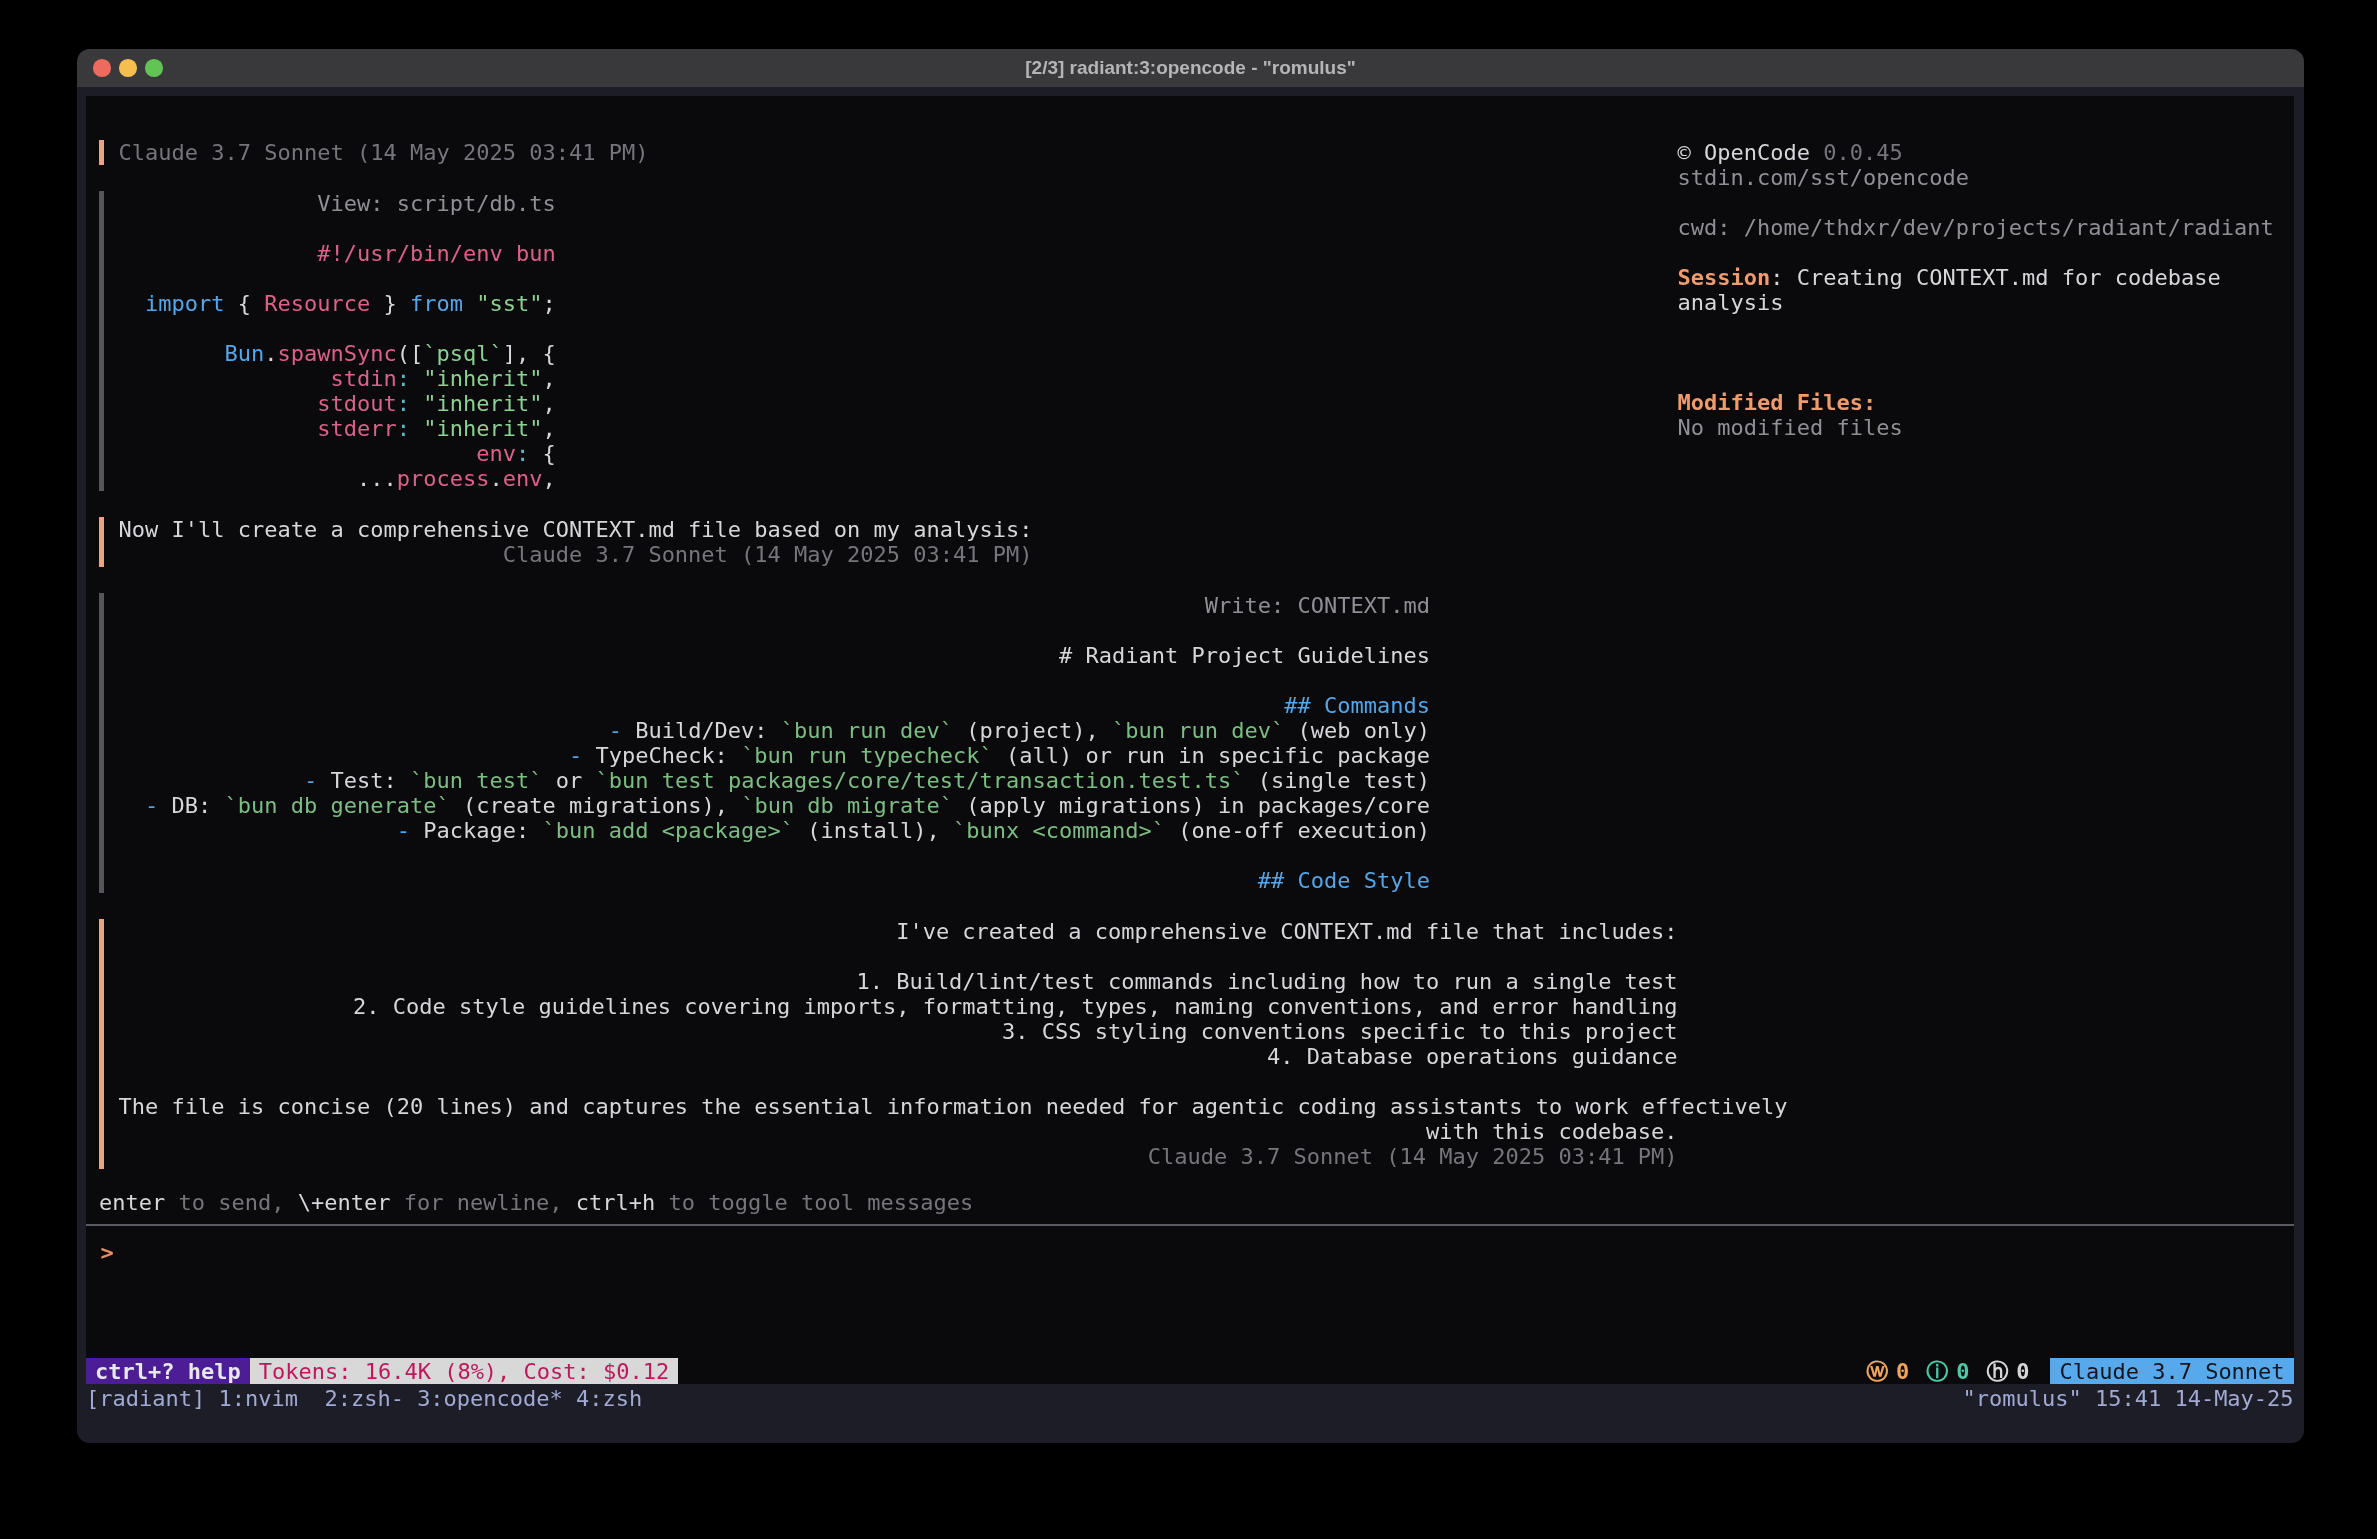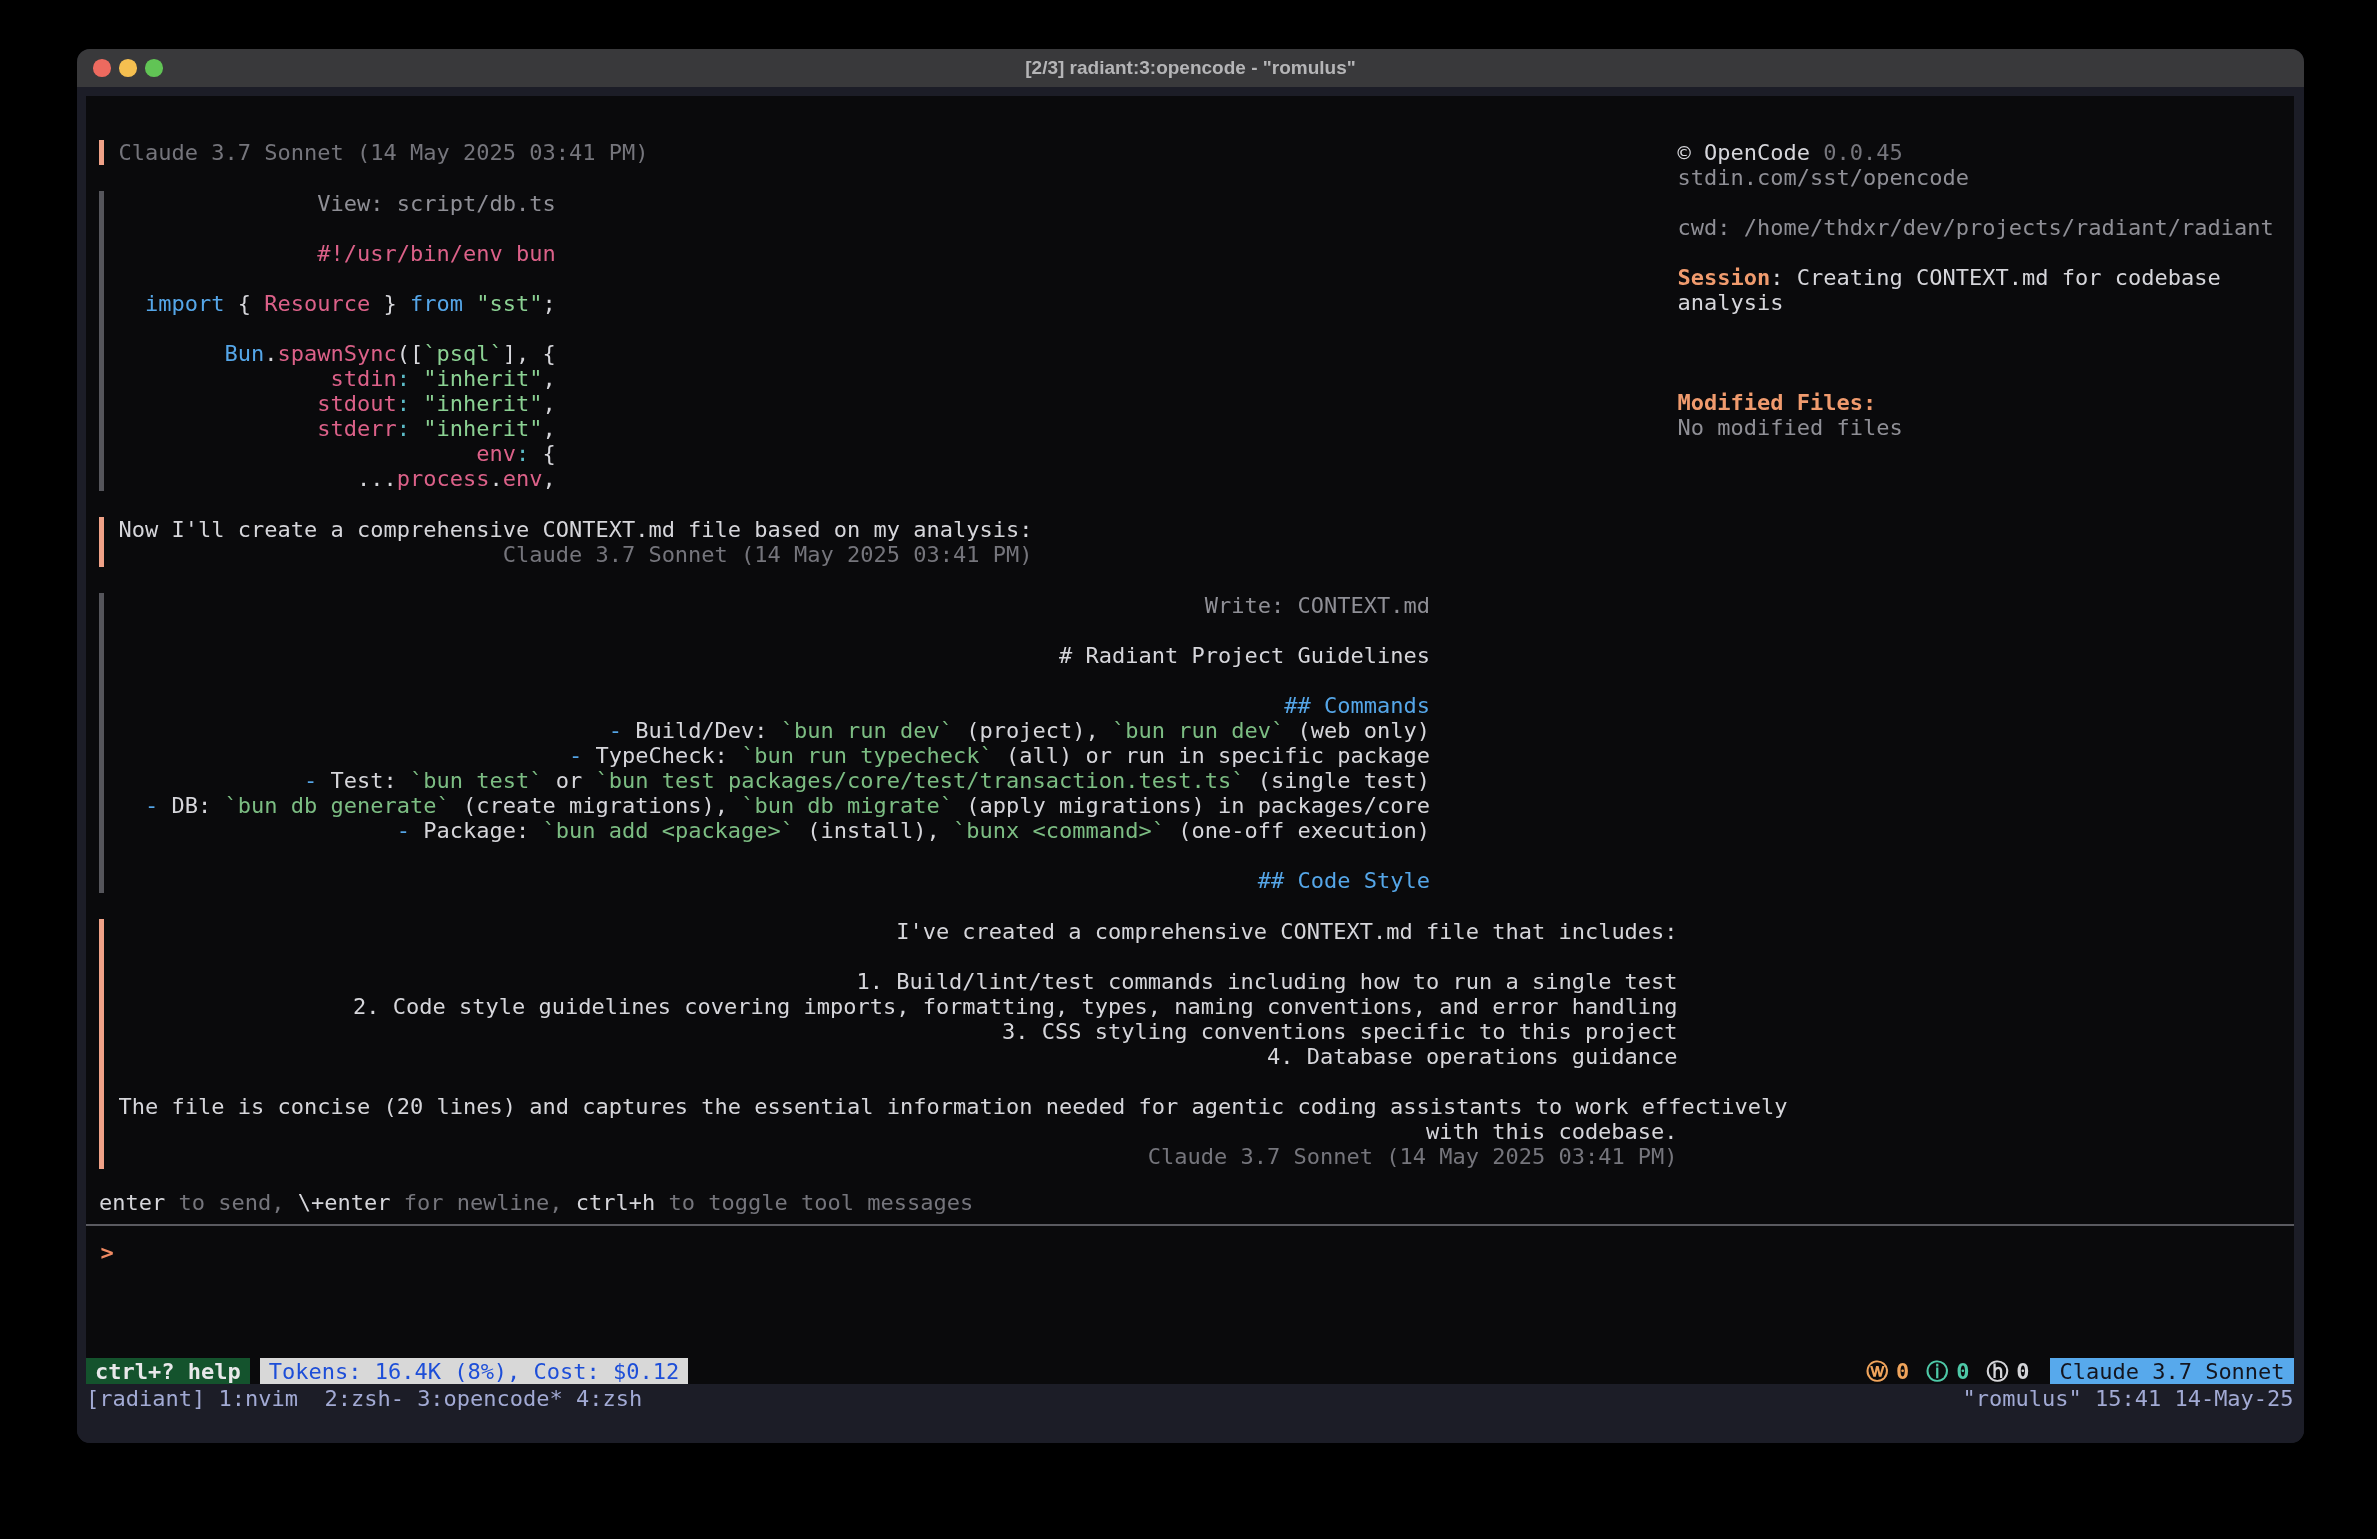--- a/index.html
+++ b/index.html
@@ -43,22 +43,22 @@
   .sg-green2{color:var(--green2);}
   .sg-cyan{color:var(--cyan);}
   .sg-bold{color:var(--white);font-weight:normal;}
   .sg-orange-bold{color:var(--accent-text);font-weight:bold;}
   .hint{margin:0 0 9px 13px;height:25px;white-space:pre;}
   .separator{flex:0 0 2px;background:#5a5a60;}
   .prompt-area{flex:0 0 132px;padding:14.4px 0 0 14.4px;box-sizing:border-box;cursor:text;}
   .prompt-caret{color:var(--prompt);font-weight:bold;}
   .status-row{flex:0 0 26px;display:flex;align-items:stretch;}
   .badge{display:inline-flex;align-items:center;padding:0 9px;white-space:pre;}
-  .badge.help{background:#14532d;color:#e8e8ea;font-weight:bold;margin-right:10px;}
-  .badge.tokens{background:#d8d8d8;color:#1d4ed8;}
+  .badge.help{background:#4c1d95;color:#e8e8ea;font-weight:bold;margin-right:0;}
+  .badge.tokens{background:#d8d8d8;color:#be185d;}
   .badge.model{background:#57a9ec;color:#14151e;margin-left:21px;}
   .spacer{flex:1 1 auto;}
   .diags{display:flex;align-items:center;gap:17px;font-weight:bold;}
   .diag{display:inline-flex;align-items:center;gap:7.8px;}
   .tmux{flex:0 0 57px;display:flex;align-items:flex-start;padding-top:2px;color:#a2aad4;
         font-size:22px;line-height:25px;}
   .tmux span{white-space:pre;}
 </style>
 </head>
 <body>

